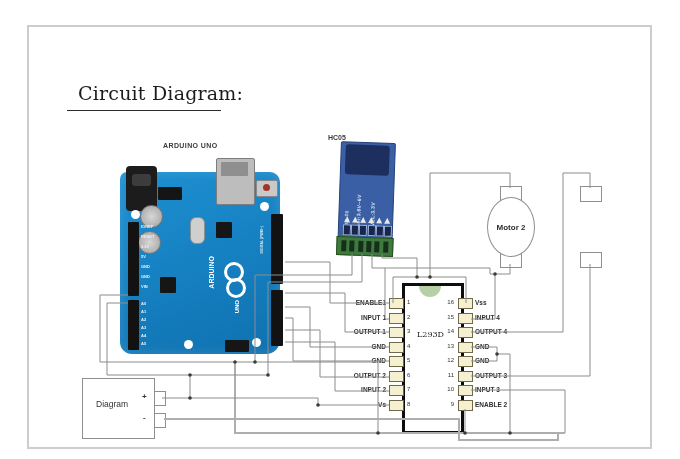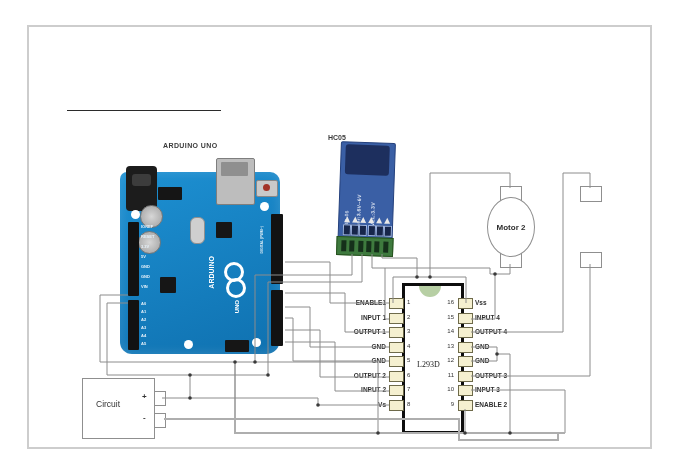--- a/index.html
+++ b/index.html
@@ -62,20 +62,21 @@
   
   #wires{left:0;top:0;z-index:6;pointer-events:none;}
 </style>
 </head>
 <body>
 
 <div id="stage">
 
   <div class="abs" id="frame"></div>
 
+  <div class="abs" id="title">Circuit Diagram:</div>
   <div class="abs" id="title-underline"></div>
 
   <div class="abs part-label" style="left:163px;top:142px;font-size:7px;letter-spacing:.4px;">ARDUINO UNO</div>
   <div class="abs" id="arduino">
     <div class="ard" id="usb"></div>
     <div class="ard" id="usb-inner"></div>
     <div class="ard" id="jack"></div>
     <div class="ard" id="jack-hole"></div>
     <div class="ard" id="reset-btn"></div>
     <div class="ard" id="reset-dot"></div>
@@ -147,21 +148,21 @@
         <div class="hc-slot" style="left: 12.3px;"></div>
         <div class="hc-slot" style="left: 20.6px;"></div>
         <div class="hc-slot" style="left: 28.9px;"></div>
         <div class="hc-slot" style="left: 37.2px;"></div>
         <div class="hc-slot" style="left: 45.5px;"></div>
       </div>
   </div>
 
   <div class="abs" id="ic-body"></div>
   <div class="abs" id="ic-notch"></div>
-  <div class="abs" id="ic-name" style="left:417px;top:360px;font-family:Liberation Serif, serif;">L293D</div>
+  <div class="abs" id="ic-name" style="left:417px;top:330px;">L293D</div>
   <div id="ic-pins">
       <div class="abs pin-sq" style="left: 389px; top: 298px;"></div>
       <div class="pin-num" style="top: 299px; left: 407px;">1</div>
       <div class="pin-lbl" style="top: 299px; left: 336px; width: 50px; text-align: right;">ENABLE1</div>
       <div class="abs pin-sq" style="left: 389px; top: 312.5px;"></div>
       <div class="pin-num" style="top: 313.5px; left: 407px;">2</div>
       <div class="pin-lbl" style="top: 313.5px; left: 336px; width: 50px; text-align: right;">INPUT 1</div>
       <div class="abs pin-sq" style="left: 389px; top: 327px;"></div>
       <div class="pin-num" style="top: 328px; left: 407px;">3</div>
       <div class="pin-lbl" style="top: 328px; left: 336px; width: 50px; text-align: right;">OUTPUT 1</div>
@@ -210,21 +211,21 @@
   <div class="abs motor-term" style="left:500px;top:252px;"></div>
   <div class="abs motor-ell" style="left:487px;top:197px;">
     <span class="motor-name">Motor 2</span>
   </div>
   <div class="abs motor-term" style="left:580px;top:186px;"></div>
   <div class="abs motor-term" style="left:580px;top:252px;"></div>
 
   <div class="abs bat-term" style="left:152px;top:391px;"></div>
   <div class="abs bat-term" style="left:152px;top:413px;"></div>
   <div class="abs" id="battery"></div>
-  <div class="abs" id="battery-name">Circuit</div>
+  <div class="abs" id="battery-name">Diagram</div>
   <div class="abs bat-sign" style="left:142px;top:392px;">+</div>
   <div class="abs bat-sign" style="left:143px;top:413px;">-</div>
 
   <svg class="abs" id="wires" width="680" height="459" viewBox="0 0 680 459">
       <polyline points="285,262 330,262 330,303 389,303" fill="none" stroke="#8c8c8c" stroke-width="1"></polyline>
       <polyline points="285,293 345,293 345,332 389,332" fill="none" stroke="#8c8c8c" stroke-width="1"></polyline>
       <polyline points="285,307 310,307 310,347 389,347" fill="none" stroke="#8c8c8c" stroke-width="1"></polyline>
       <polyline points="285,318 293,318 293,361 389,361" fill="none" stroke="#8c8c8c" stroke-width="1"></polyline>
       <polyline points="285,330 320,330 320,377 389,377" fill="none" stroke="#8c8c8c" stroke-width="1"></polyline>
       <polyline points="285,342 335,342 335,391 389,391" fill="none" stroke="#8c8c8c" stroke-width="1"></polyline>

